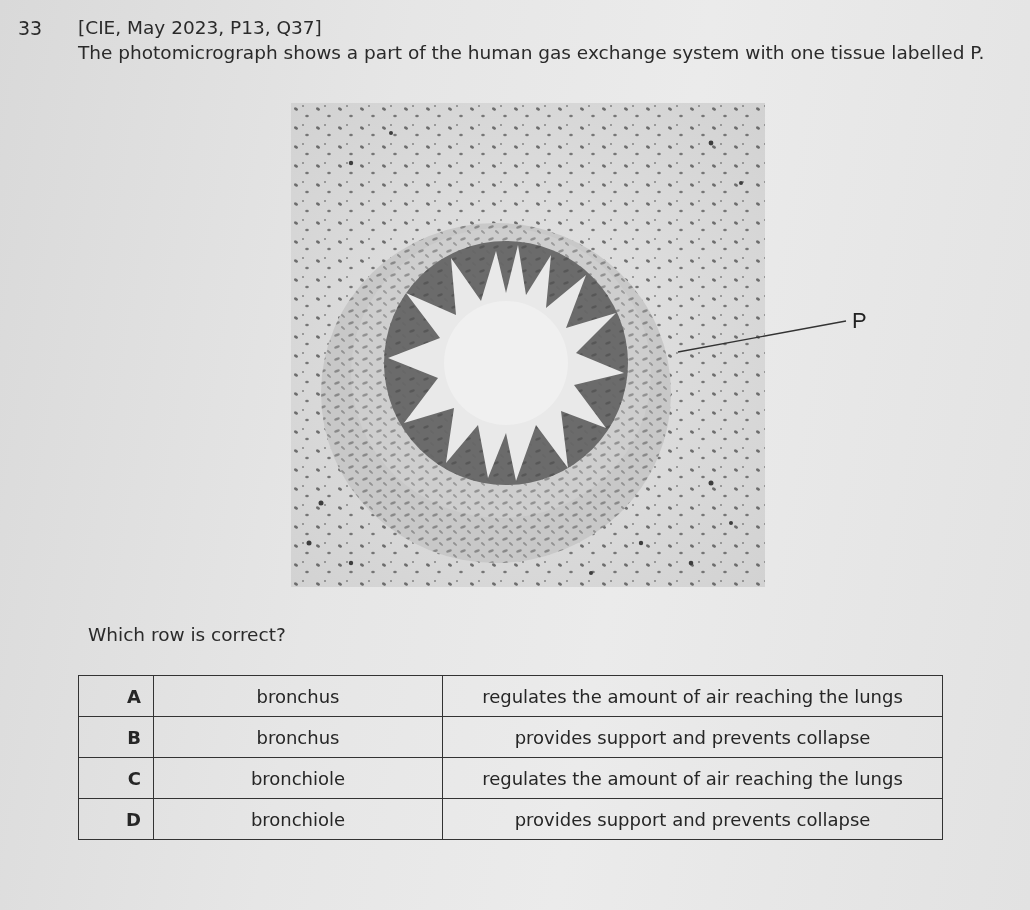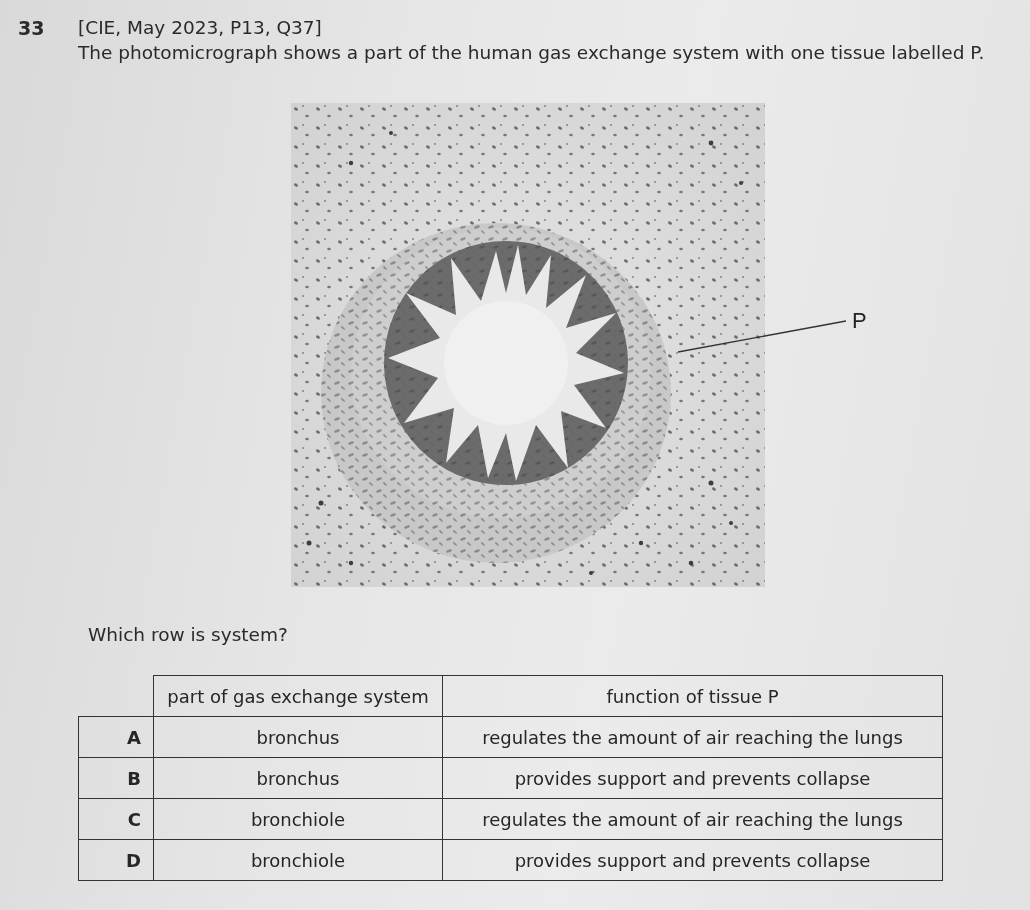--- a/index.html
+++ b/index.html
@@ -2,21 +2,21 @@
 <html><head>
 <meta charset="utf-8">
 <style>
   html, body { margin:0; padding:0; }
   body {
     width:1030px; height:910px; overflow:hidden; position:relative;
     background: linear-gradient(100deg, #d9d9d9 0%, #e6e6e6 35%, #ebebeb 60%, #e2e2e2 100%);
     font-family: "DejaVu Sans", "Liberation Sans", sans-serif;
     color:#262626;
   }
-  .qnum { position:absolute; left:18px; top:17px; font-size:19px; font-weight:bold; color:#2a2a2a; }
+  .qnum { position:absolute; left:18px; top:17px; font-size:19px; font-weight:normal; color:#2a2a2a; }
   .cite { position:absolute; left:78px; top:17px; font-size:18.5px; color:#2a2a2a; }
   .qtext { position:absolute; left:78px; top:42px; font-size:18.5px; color:#2a2a2a; white-space:nowrap; }
   .micro {
     position:absolute; left:291px; top:103px; width:474px; height:484px;
     background:#d8d8d8; overflow:hidden;
   }
   .micro svg { display:block; }
   .label-line { position:absolute; left:0; top:0; pointer-events:none; }
   .plabel { position:absolute; left:852px; top:308px; font-size:22px; font-family:"Liberation Sans", sans-serif; color:#222; }
   .ask { position:absolute; left:88px; top:624px; font-size:18.5px; color:#2a2a2a; }
@@ -86,29 +86,24 @@
         <circle cx="350" cy="440" r="2.2"></circle>
     </g>
   </svg>
 </div>
 
 <svg class="label-line" width="1030" height="910">
   <line x1="678" y1="352" x2="846" y2="321" stroke="#333" stroke-width="1.3"></line>
 </svg>
 <div class="plabel">P</div>
 
-<div class="ask">Which row is system?</div>
+<div class="ask">Which row is correct?</div>
 
 <table class="opts">
   <tbody>
-      <tr class="head">
-    <td class="key blank"></td>
-    <td class="part">part of gas exchange system</td>
-    <td class="func">function of tissue P</td>
-  </tr>
   <tr>
     <td class="key">A</td>
     <td class="part">bronchus</td>
     <td class="func">regulates the amount of air reaching the lungs</td>
   </tr>
   <tr>
     <td class="key">B</td>
     <td class="part">bronchus</td>
     <td class="func">provides support and prevents collapse</td>
   </tr>

